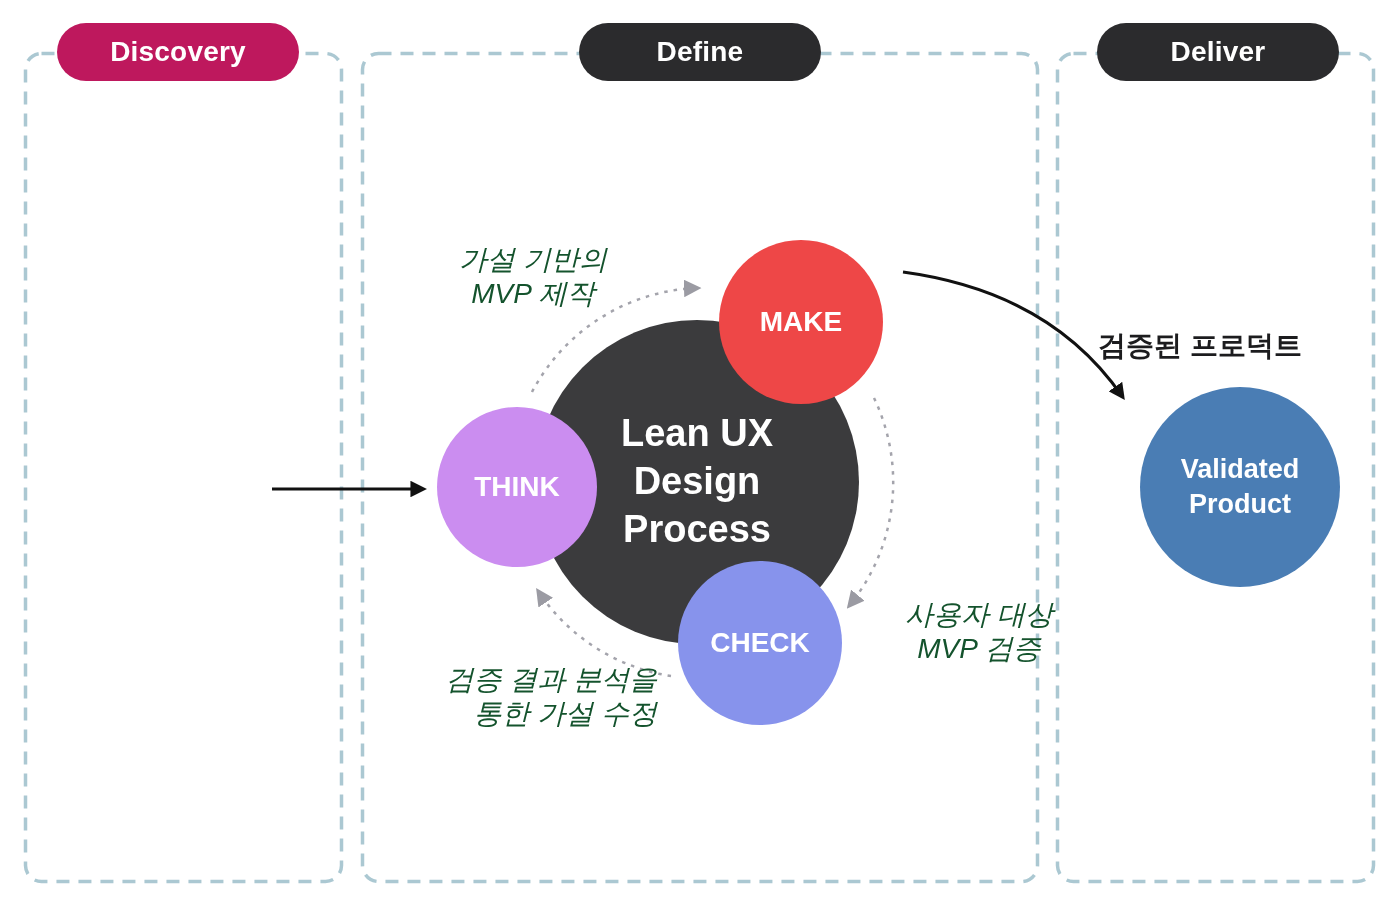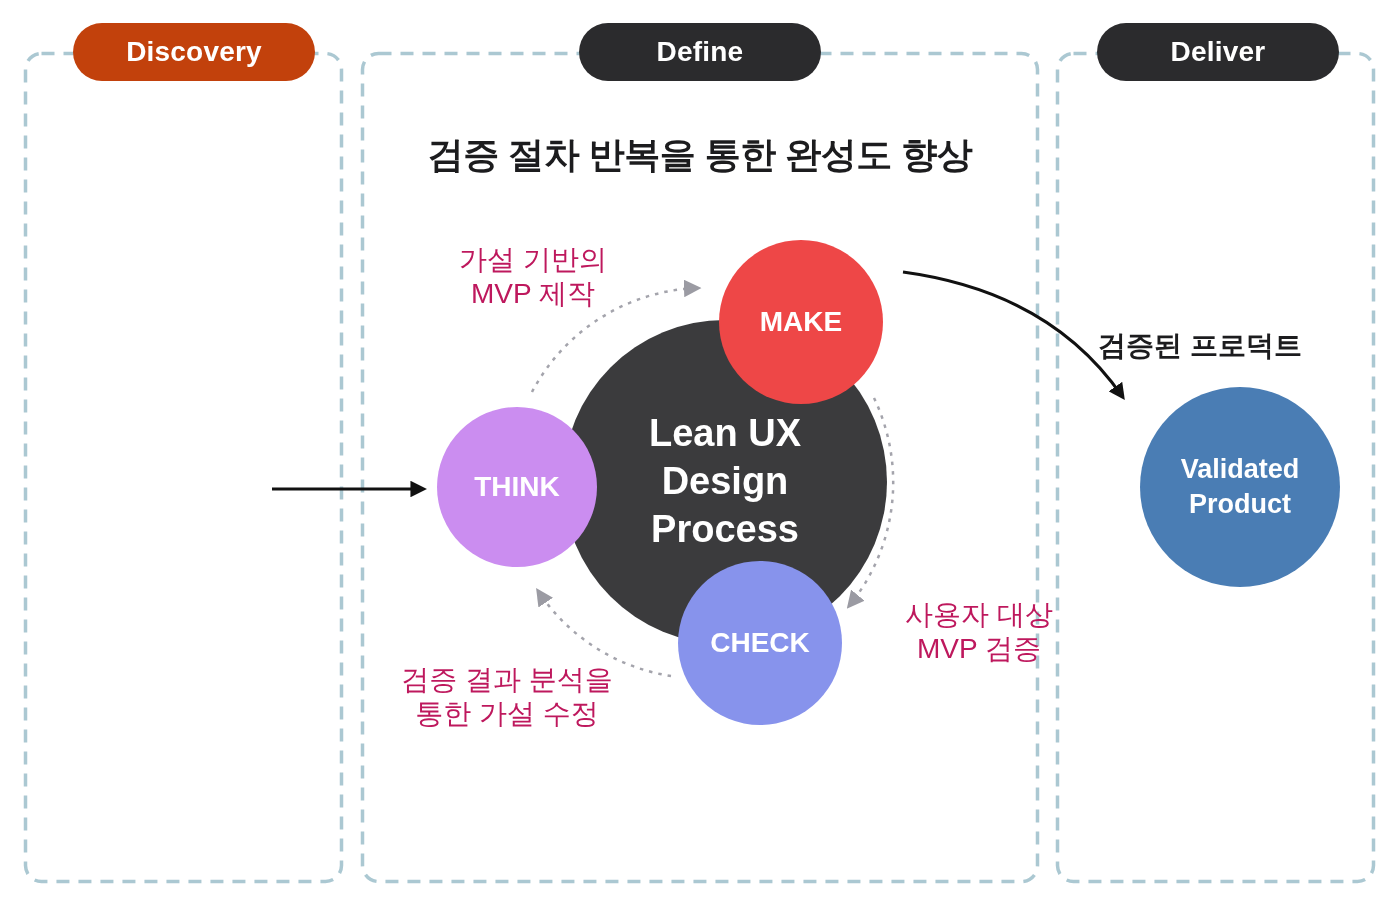--- a/index.html
+++ b/index.html
@@ -25,21 +25,21 @@
   .circle.node  { font-size:27px; line-height:1.3; }
   .circle.core  { font-size:38px; line-height:1.26; z-index:2; }
   .title {
     position:absolute; left:362px; width:676px; top:131px;
     text-align:center; font-size:36px; font-weight:bold; color:#1c1c1e;
     z-index:3; letter-spacing:-0.5px;
   }
   .label {
     position:absolute; width:300px; text-align:center; white-space:pre-line; z-index:3;
   }
-  .label.gray  { color:#be185d; font-size:28px; line-height:1.22; }
+  .label.gray  { color:#14532d; font-size:28px; line-height:1.22;font-style:italic; }
   .label.black { color:#1c1c1e; font-size:28px; font-weight:bold; line-height:1.22;margin-top:40px; }
 </style>
 </head>
 <body>
 
 <div class="stage">
 
   <svg class="layer-svg" width="1400" height="910" viewBox="0 0 1400 910">
     <defs>
       <marker id="arrowGray" viewBox="0 0 10 10" refX="8" refY="5" markerWidth="7" markerHeight="7" orient="auto">
@@ -55,45 +55,44 @@
     <rect x="1057.5" y="53.5" width="316" height="828" rx="16" fill="none" stroke="#abc8d2" stroke-width="3.5" stroke-dasharray="13 9"></rect>
 
     <path d="M 532 392 A 195 195 0 0 1 698 288" fill="none" stroke="#a4a4ac" stroke-width="2.5" stroke-dasharray="3.5 6" marker-end="url(#arrowGray)"></path>
     <path d="M 874 398 A 195 195 0 0 1 849 606" fill="none" stroke="#a4a4ac" stroke-width="2.5" stroke-dasharray="3.5 6" marker-end="url(#arrowGray)"></path>
     <path d="M 671 676 A 195 195 0 0 1 538 591" fill="none" stroke="#a4a4ac" stroke-width="2.5" stroke-dasharray="3.5 6" marker-end="url(#arrowGray)"></path>
 
     <path d="M 272 489 L 422 489" fill="none" stroke="#111111" stroke-width="3" marker-end="url(#arrowBlack)"></path>
     <path d="M 903 272 Q 1050 292 1122 396" fill="none" stroke="#111111" stroke-width="3" marker-end="url(#arrowBlack)"></path>
   </svg>
 
-  <div class="pill" style="left: 73px; background: #c2410c;">Discovery</div>
+  <div class="pill" style="left: 57px; background: #be185d;">Discovery</div>
   <div class="pill" style="left: 579px; background: rgb(43, 43, 45);">Define</div>
   <div class="pill" style="left: 1097px; background: rgb(43, 43, 45);">Deliver</div>
 
-  <div class="title">검증 절차 반복을 통한 완성도 향상</div>
 
 
-  <div class="circle core" style="left: 563px; top: 320px; width: 324px; height: 324px; background: rgb(59, 59, 61);">Lean UX
+  <div class="circle core" style="left: 535px; top: 320px; width: 324px; height: 324px; background: rgb(59, 59, 61);">Lean UX
 Design
 Process</div>
 
   <div class="circle small" style="left: 437px; top: 407px; width: 160px; height: 160px; background: rgb(203, 141, 240);">THINK</div>
 
   <div class="circle small" style="left: 719px; top: 240px; width: 164px; height: 164px; background: rgb(238, 71, 71);">MAKE</div>
 
   <div class="circle small" style="left: 678px; top: 561px; width: 164px; height: 164px; background: rgb(135, 147, 236);">CHECK</div>
 
   <div class="circle node" style="left: 1140px; top: 387px; width: 200px; height: 200px; background: rgb(74, 125, 180);">Validated
 Product</div>
 
 
   <div class="label gray" style="left:383px; top:243px;">가설 기반의
 MVP 제작</div>
 
   <div class="label gray" style="left:829px; top:598px;">사용자 대상
 MVP 검증</div>
 
-  <div class="label gray" style="left:357px; top:663px;">검증 결과 분석을
+  <div class="label gray" style="left:357px; top:663px;text-align:right;">검증 결과 분석을
 통한 가설 수정</div>
 
   <div class="label black" style="left:1050px; top:289px;">검증된 프로덕트</div>
 
 </div>
 
 </body></html>

